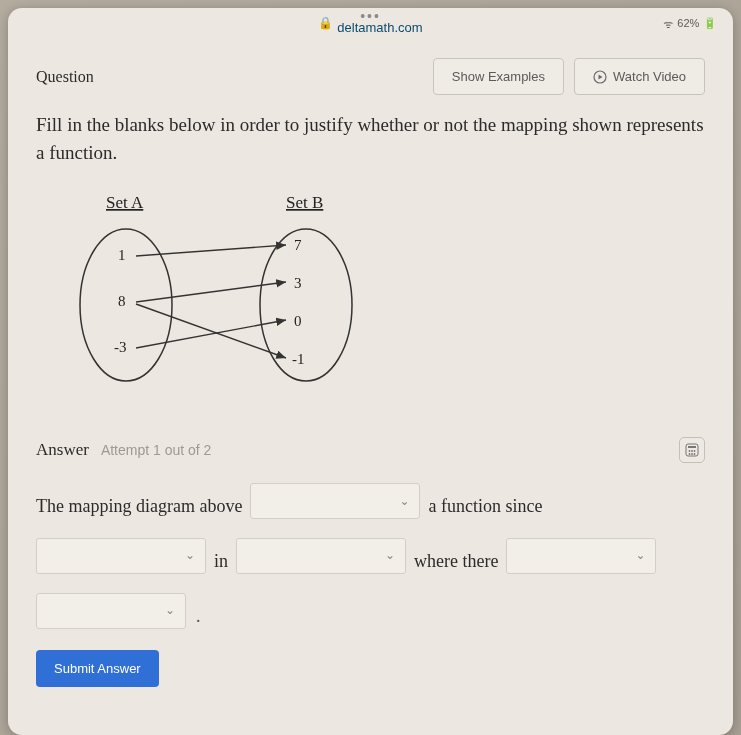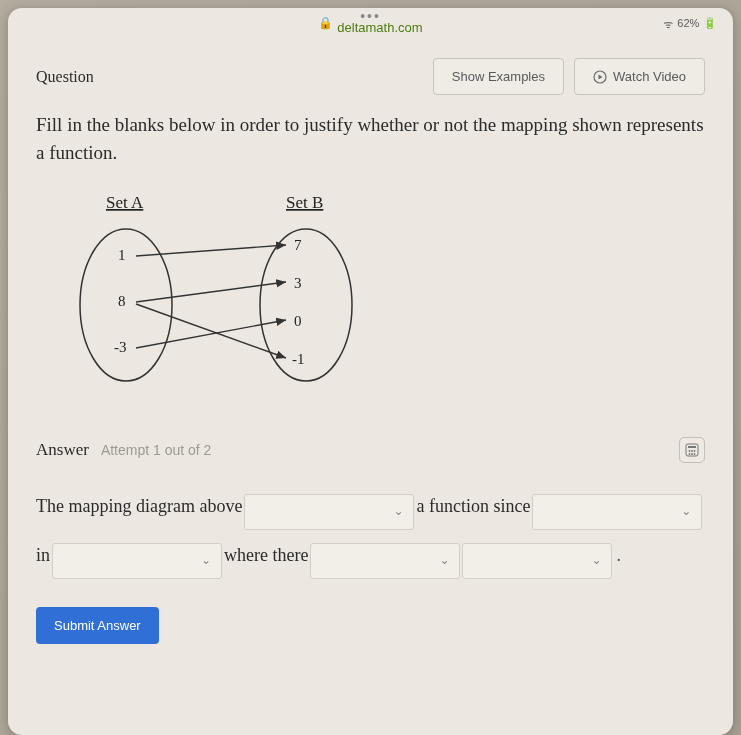--- a/index.html
+++ b/index.html
@@ -1,37 +1,37 @@
 <!DOCTYPE html>
 <html><head>
 <meta charset="utf-8">
 <style>
 *{box-sizing:border-box;margin:0;padding:0}
 body{width:741px;height:735px;font-family:Georgia,'Times New Roman',serif;background:linear-gradient(135deg,#b5aca0 0%,#a89f93 100%);position:relative;overflow:hidden}
 .device{position:absolute;top:8px;left:8px;right:8px;bottom:0;background:#ece8e1;border-radius:14px;box-shadow:0 2px 12px rgba(0,0,0,.25);overflow:hidden}
 .statusbar{height:30px;display:flex;align-items:center;justify-content:center;position:relative;font-family:-apple-system,Helvetica,Arial,sans-serif;font-size:12px;color:#6b6b6b}
 .statusbar .lock{position:absolute;left:50%;transform:translateX(-50%);display:flex;align-items:center;gap:4px}
 .statusbar .dots{position:absolute;left:50%;transform:translateX(-50%);top:0;font-size:14px;color:#8a8a8a;letter-spacing:2px}
-.statusbar .url{margin-top:8px;color:#4d7c0f;font-size:13px}
+.statusbar .url{margin-top:8px;color:#0c4a6e;font-size:13px}
 .statusbar .battery{position:absolute;right:16px;display:flex;align-items:center;gap:4px;font-size:11px;color:#5a5a5a}
 .content{padding:20px 28px 0 28px}
 .qheader{display:flex;align-items:center;margin-bottom:16px}
 .qtitle{font-size:16px;color:#2b2b2b;flex:1}
 .btn{font-family:-apple-system,Helvetica,Arial,sans-serif;font-size:13px;background:#efece6;border:1px solid #c9c4bb;border-radius:4px;padding:10px 18px;color:#5a5a5a;margin-left:10px;cursor:pointer;display:inline-flex;align-items:center;gap:6px}
 .instruction{font-size:19px;line-height:1.45;color:#2b2b2b;margin-bottom:24px}
 .diagram{display:flex;justify-content:flex-start;margin:6px 0 30px 0}
 .answer-section{border-top:1px solid rgba(0,0,0,0);padding-top:6px}
 .answer-header{display:flex;align-items:center;margin-bottom:20px}
 .answer-label{font-size:17px;font-weight:normal;color:#2b2b2b;margin-right:12px}
 .attempt{font-size:14px;color:#9d9a94;font-family:Liberation Sans, sans-serif}
 .calc-icon{margin-left:auto;width:26px;height:26px;border:1px solid #c4c0b7;border-radius:5px;display:flex;align-items:center;justify-content:center;color:#777;font-size:13px;background:#eeeae3;cursor:pointer}
-.fill-line{display:flex;align-items:flex-end;flex-wrap:wrap;gap:2px;font-size:18px;color:#2b2b2b;line-height:2.6}
+.fill-line{display:flex;align-items:flex-start;flex-wrap:wrap;gap:8px;font-size:18px;color:#2b2b2b;line-height:2.6}
 .dropdown{display:inline-flex;align-items:center;justify-content:flex-end;background:#f2efe9;border:1px solid #d3cfc6;border-radius:3px;height:36px;min-width:170px;padding:0 10px;font-family:-apple-system,Helvetica,Arial,sans-serif;font-size:12px;color:#888;cursor:pointer}
 .dropdown.small{min-width:150px}
-.submit{margin-top:28px;background:#2f6fd6;color:#fff;font-family:-apple-system,Helvetica,Arial,sans-serif;font-size:13px;padding:11px 18px;border:none;border-radius:4px;cursor:pointer}
+.submit{margin-top:11px;background:#2f6fd6;color:#fff;font-family:-apple-system,Helvetica,Arial,sans-serif;font-size:13px;padding:11px 18px;border:none;border-radius:4px;cursor:pointer}
 .period{font-size:18px;color:#555;margin-left:2px}
 svg text{font-family:Georgia,serif}
 </style>
 </head>
 <body>
 
 <div class="device">
   <div class="statusbar">
     <div class="dots">•••</div>
     <div class="lock">

